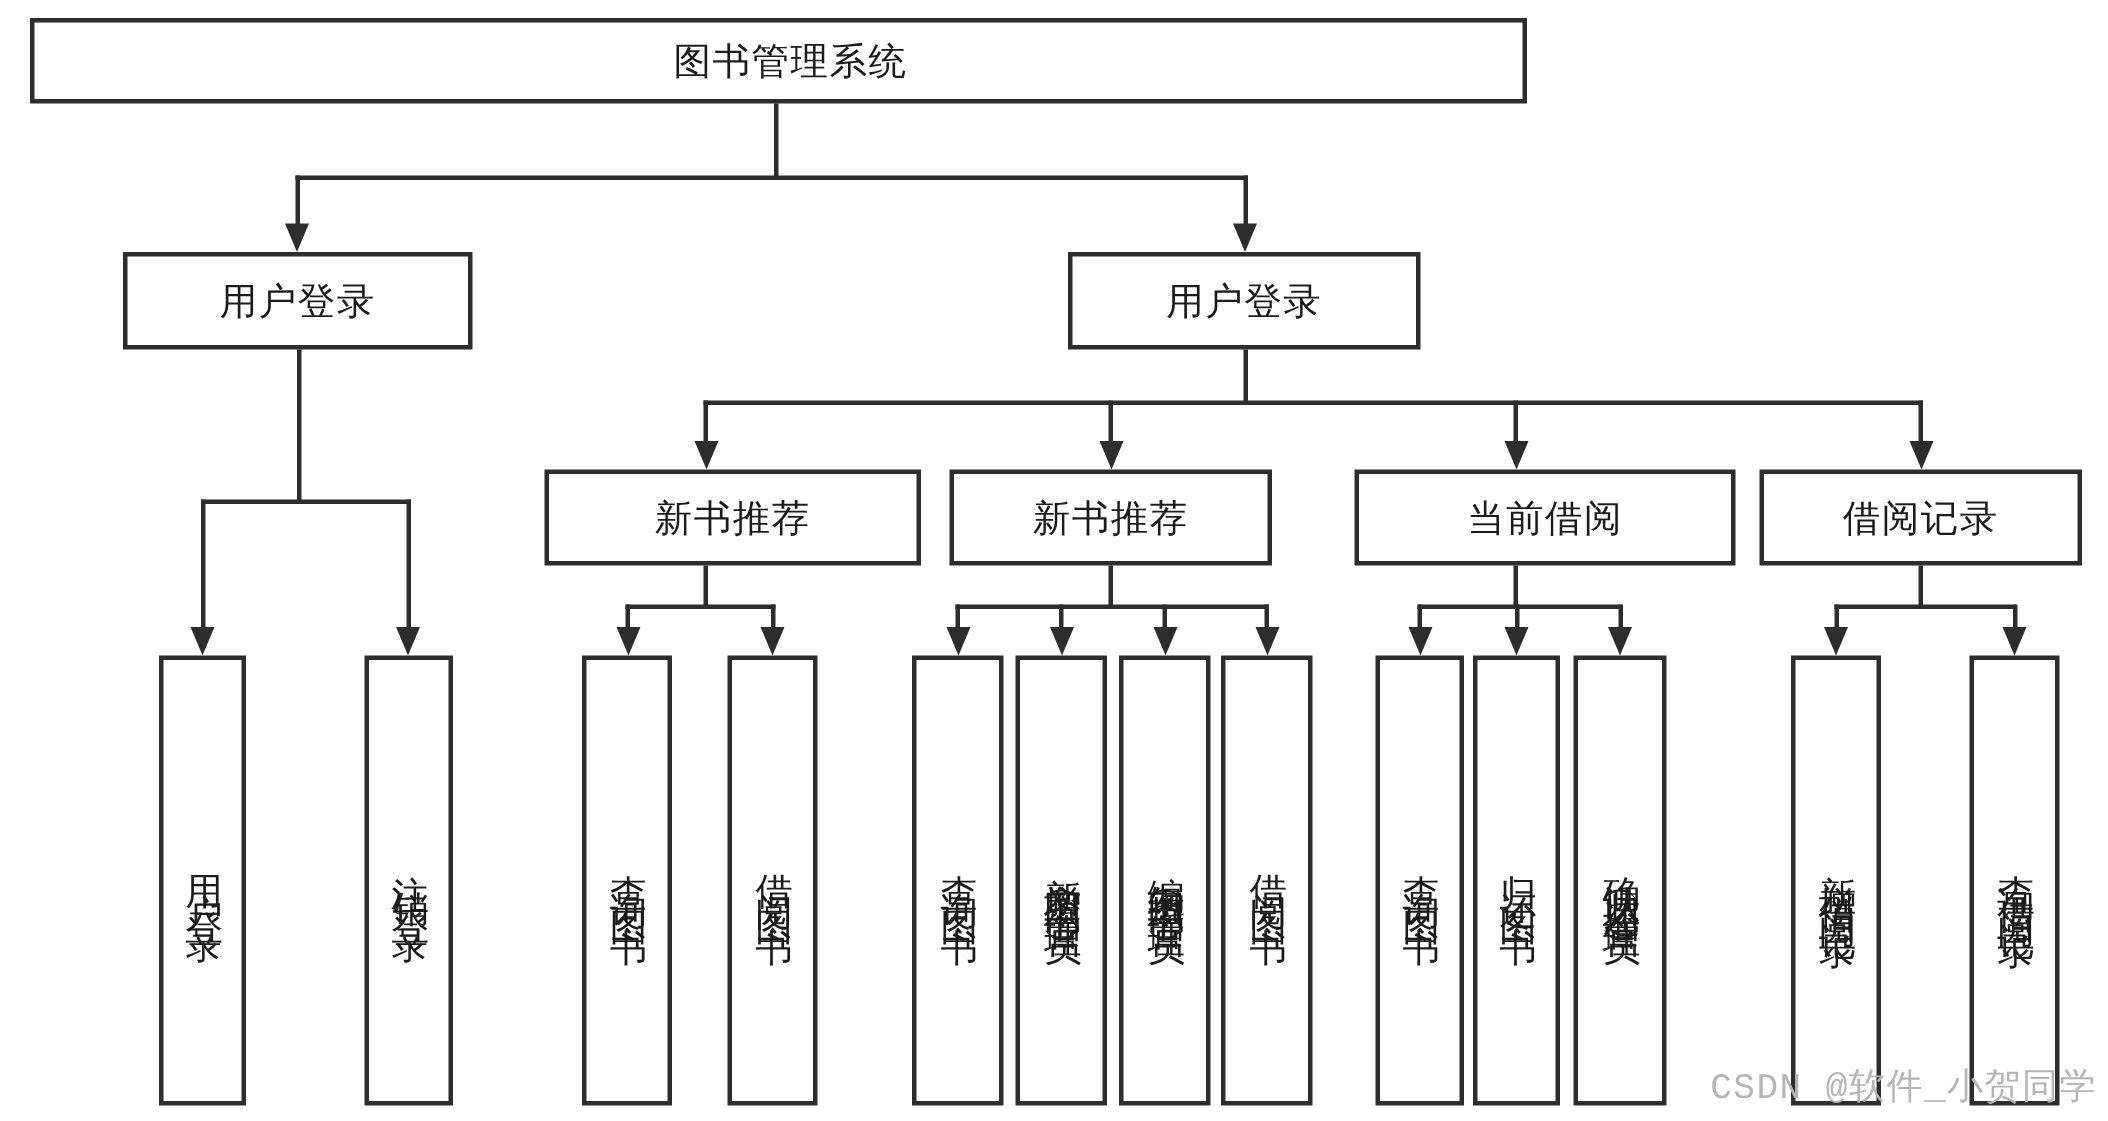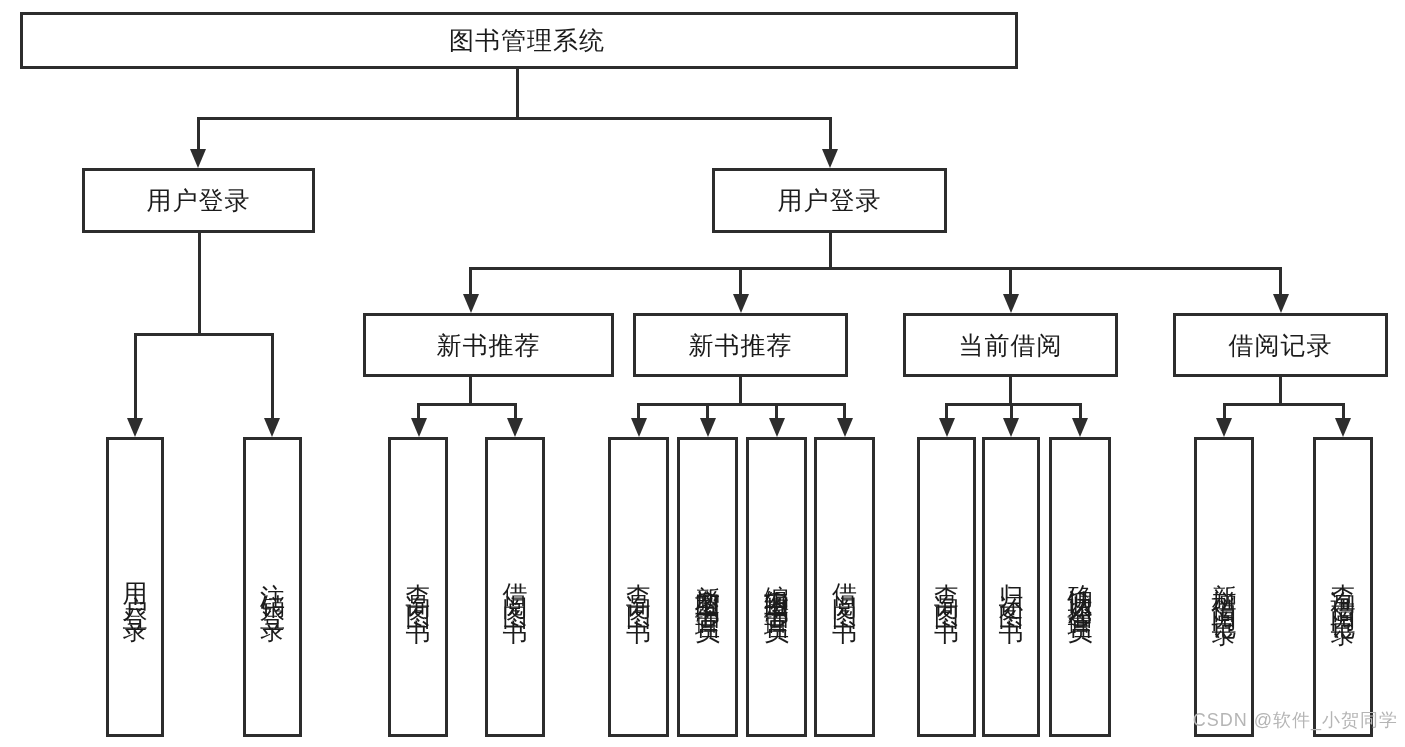--- a/index.html
+++ b/index.html
@@ -54,24 +54,25 @@
     width: 0;
     height: 0;
     border-left: 8px solid transparent;
     border-right: 8px solid transparent;
     border-top: 19px solid #2d2d2d;
   }
   .watermark {
     position: absolute;
     top: 708px;
     right: 7px;
-    font-size: 18px;
+    font-size: 24px;
     color: #b5b5b5;
     letter-spacing: 1px;
     white-space: nowrap;
+    font-family: Liberation Mono, monospace;
   }
 </style>
 </head>
 <body>
 
 <div class="canvas">
 
   <div class="node" style="left:20px; top:12px; width:998px; height:57px;padding-left:16px;">
     <span class="lbl">图书管理系统</span>
   </div>
@@ -107,21 +108,21 @@
   <div class="arrow" style="left:1002.5px; top:294px;"></div>
   <div class="vline" style="left:1279px; top:267px; height:28px;"></div>
   <div class="arrow" style="left:1272.5px; top:294px;"></div>
 
   <div class="node" style="left:363px; top:313px; width:251px; height:64px;">
     <span class="lbl">新书推荐</span>
   </div>
   <div class="node" style="left:633px; top:313px; width:215px; height:64px;">
     <span class="lbl">新书推荐</span>
   </div>
-  <div class="node" style="left:903px; top:313px; width:215px; height:64px;">
+  <div class="node" style="left:903px; top:313px; width:254px; height:64px;">
     <span class="lbl">当前借阅</span>
   </div>
   <div class="node" style="left:1173px; top:313px; width:215px; height:64px;">
     <span class="lbl">借阅记录</span>
   </div>
 
   <div class="vline" style="left:469px; top:377px; height:29px;"></div>
   <div class="hline" style="left:417px; top:403px; width:100px;"></div>
   <div class="vline" style="left:417px; top:403px; height:17px;"></div>
   <div class="arrow" style="left:410.5px; top:418px;"></div>

